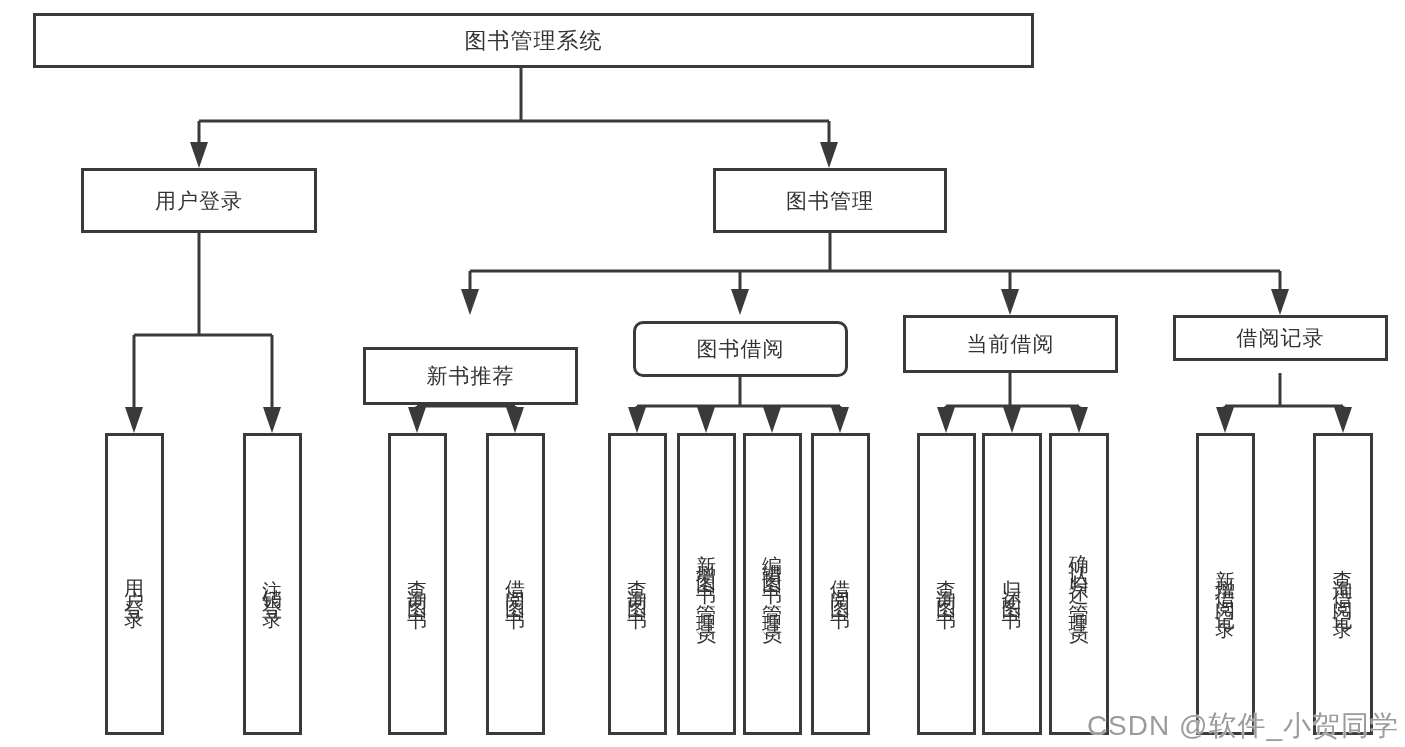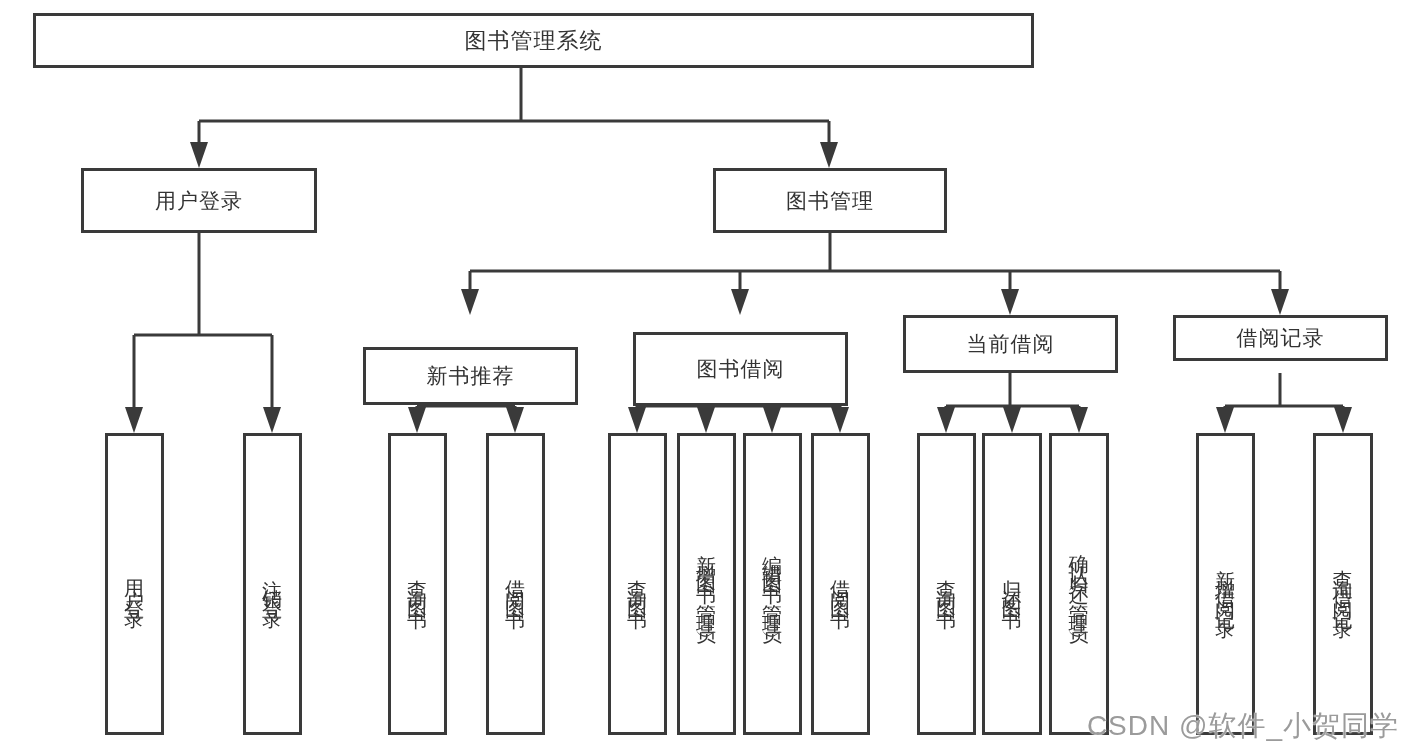--- a/index.html
+++ b/index.html
@@ -89,21 +89,21 @@
   <div class="node" style="left:81px; top:168px; width:236px; height:65px;">
     <span class="hlabel">用户登录</span>
   </div>
   <div class="node" style="left:713px; top:168px; width:234px; height:65px;text-align:center;">
     <span class="hlabel">图书管理</span>
   </div>
 
   <div class="node" style="left:363px; top:315px; width:215px; height:58px;margin-top:32px;">
     <span class="hlabel">新书推荐</span>
   </div>
-  <div class="node" style="left:633px; top:332px; width:215px; height:74px;">
+  <div class="node" style="left:633px; top:321px; width:215px; height:56px;border-radius:10px;">
     <span class="hlabel">图书借阅</span>
   </div>
   <div class="node" style="left:903px; top:315px; width:215px; height:58px;">
     <span class="hlabel">当前借阅</span>
   </div>
   <div class="node" style="left:1173px; top:315px; width:215px; height:46px;">
     <span class="hlabel">借阅记录</span>
   </div>
 
   <div class="node" style="left:105px; top:433px; width:59px; height:302px;">

